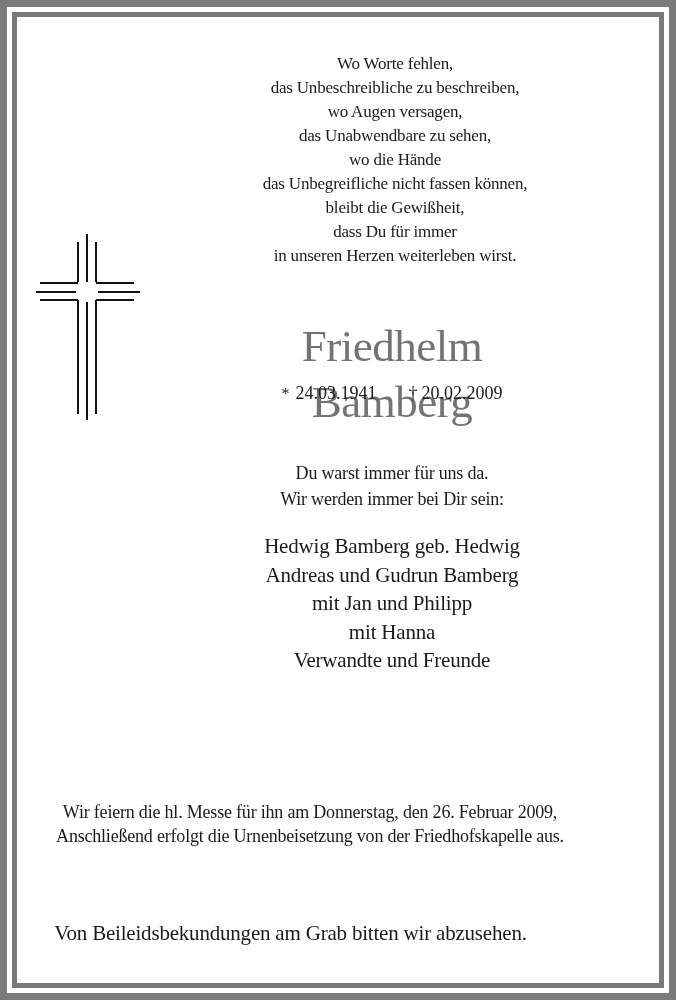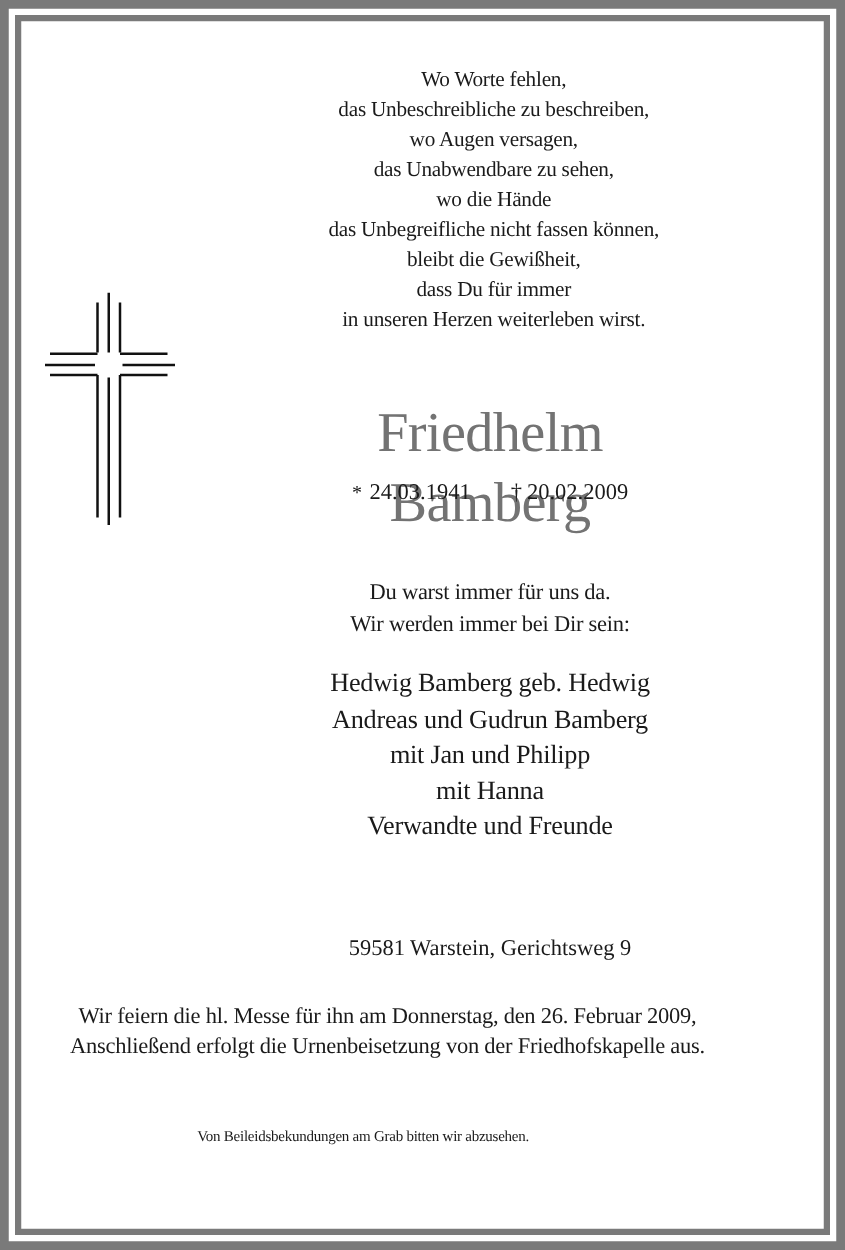--- a/index.html
+++ b/index.html
@@ -95,24 +95,24 @@
     }
     .mass {
       top: 800px;
       left: 0;
       width: 620px;
       font-size: 18px;
       line-height: 24px;
       letter-spacing: -0.2px;
     }
     .note {
-      top: 896px;
+      top: 920px;
       left: 0;
       width: 581px;
-      font-size: 12px;
+      font-size: 21px;
       line-height: 26px;
       letter-spacing: -0.2px;
     }
     .cross-icon {
       position: absolute;
       left: 36px;
       top: 234px;
       width: 104px;
       height: 186px;
     }
@@ -172,21 +172,20 @@
         </div>
 
         <div class="block family">
           <div>Hedwig Bamberg geb. Hedwig</div>
           <div>Andreas und Gudrun Bamberg</div>
           <div>mit Jan und Philipp</div>
           <div>mit Hanna</div>
           <div>Verwandte und Freunde</div>
         </div>
 
-        <div class="block address">59581 Warstein, Gerichtsweg 9</div>
 
         <div class="block mass">
           <div>Wir feiern die hl. Messe für ihn am Donnerstag, den 26. Februar 2009,</div>
           <div>Anschließend erfolgt die Urnenbeisetzung von der Friedhofskapelle aus.</div>
         </div>
 
         <div class="block note">Von Beileidsbekundungen am Grab bitten wir abzusehen.</div>
 
       </div>
     </div>

